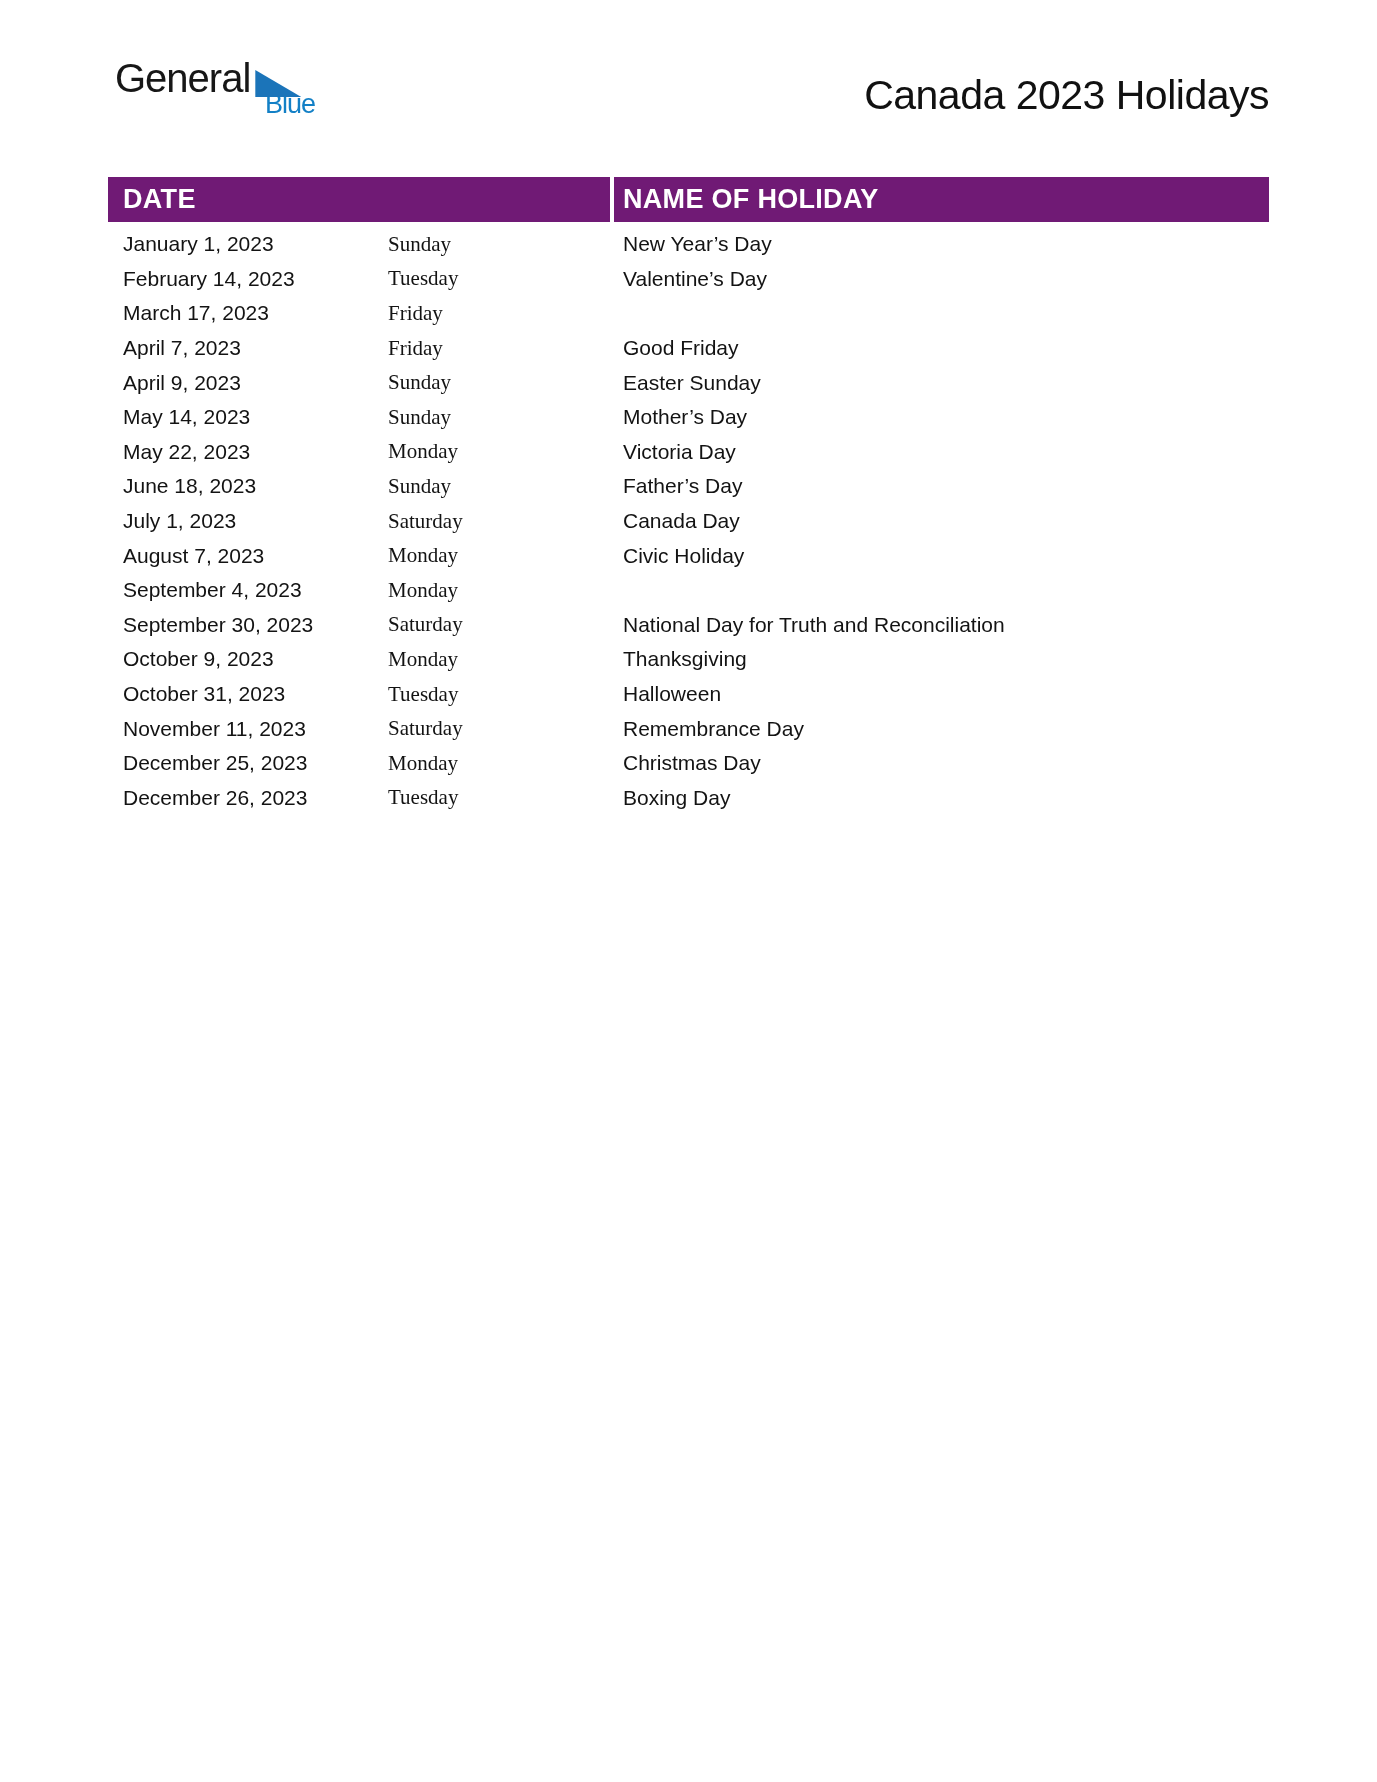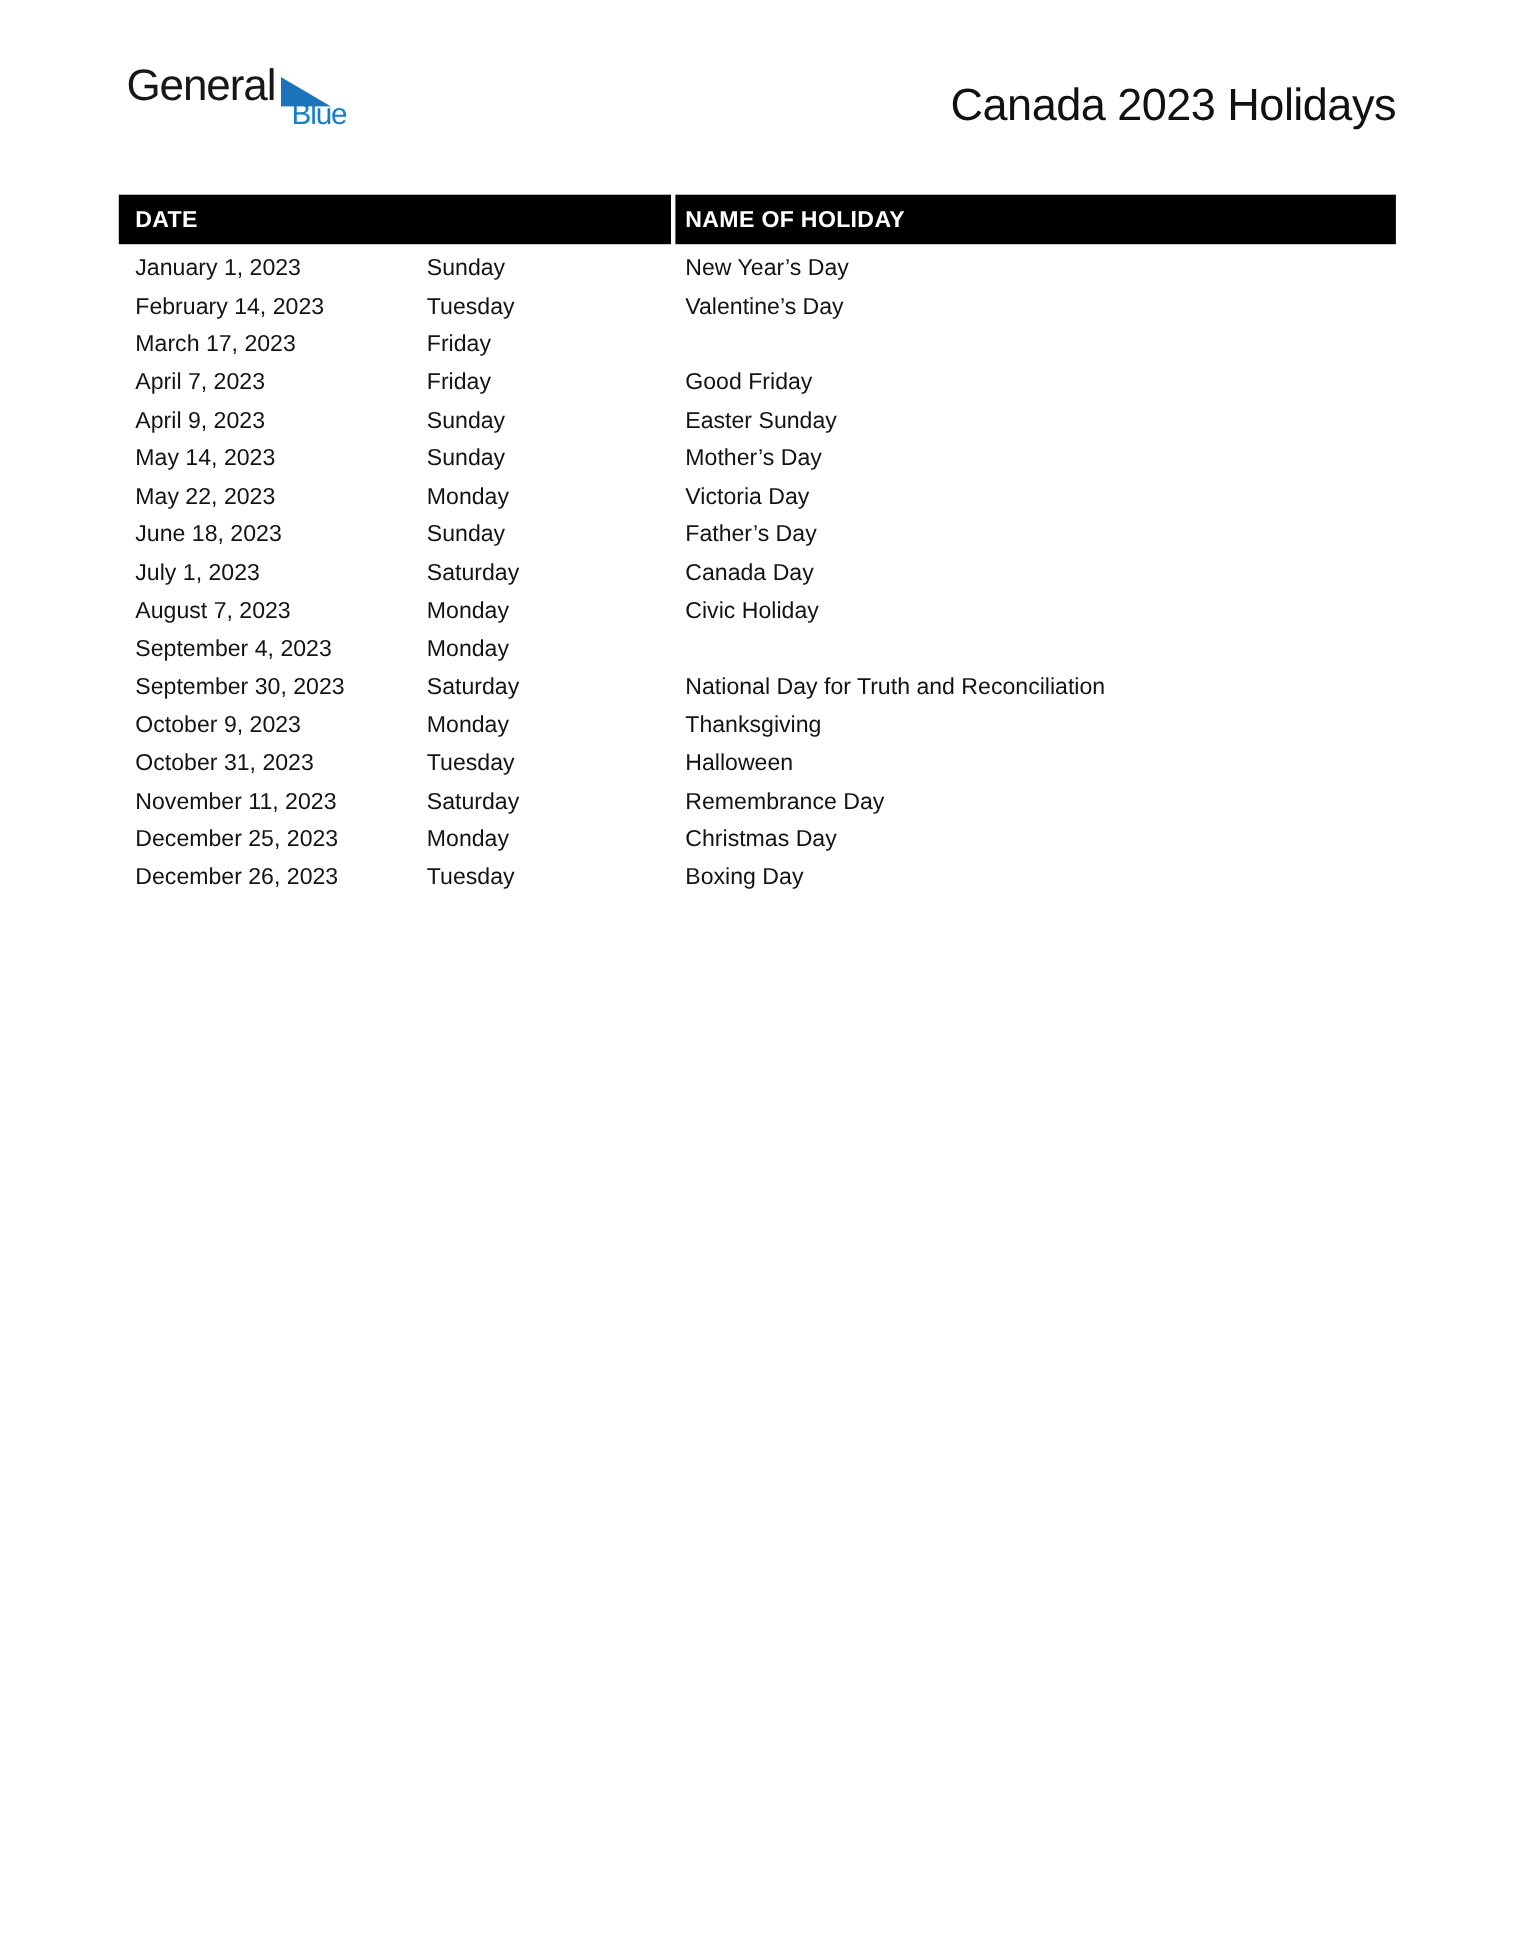--- a/index.html
+++ b/index.html
@@ -68,24 +68,24 @@
     position: absolute;
     left: 108px;
     top: 177px;
     width: 1161px;
   }
   .thead {
     display: flex;
     height: 45px;
   }
   .th {
-    background: #000000;
+    background: #701a75;
     color: #ffffff;
     font-weight: bold;
-    font-size: 21px;
+    font-size: 27px;
     letter-spacing: 0.3px;
     display: flex;
     align-items: center;
     box-sizing: border-box;
   }
   .th.h-date {
     width: 502px;
     padding-left: 15px;
     margin-right: 4px; 
   }
@@ -107,20 +107,21 @@
     box-sizing: border-box;
     white-space: nowrap;
     overflow: hidden;
   }
   .c-date {
     width: 280px;
     padding-left: 15px;
   }
   .c-weekday {
     width: 226px;
+    font-family: Liberation Serif, serif;
   }
   .c-holiday {
     flex: 1;
     padding-left: 9px;
   }
 </style>
 </head>
 <body>
 
 <div class="page">

